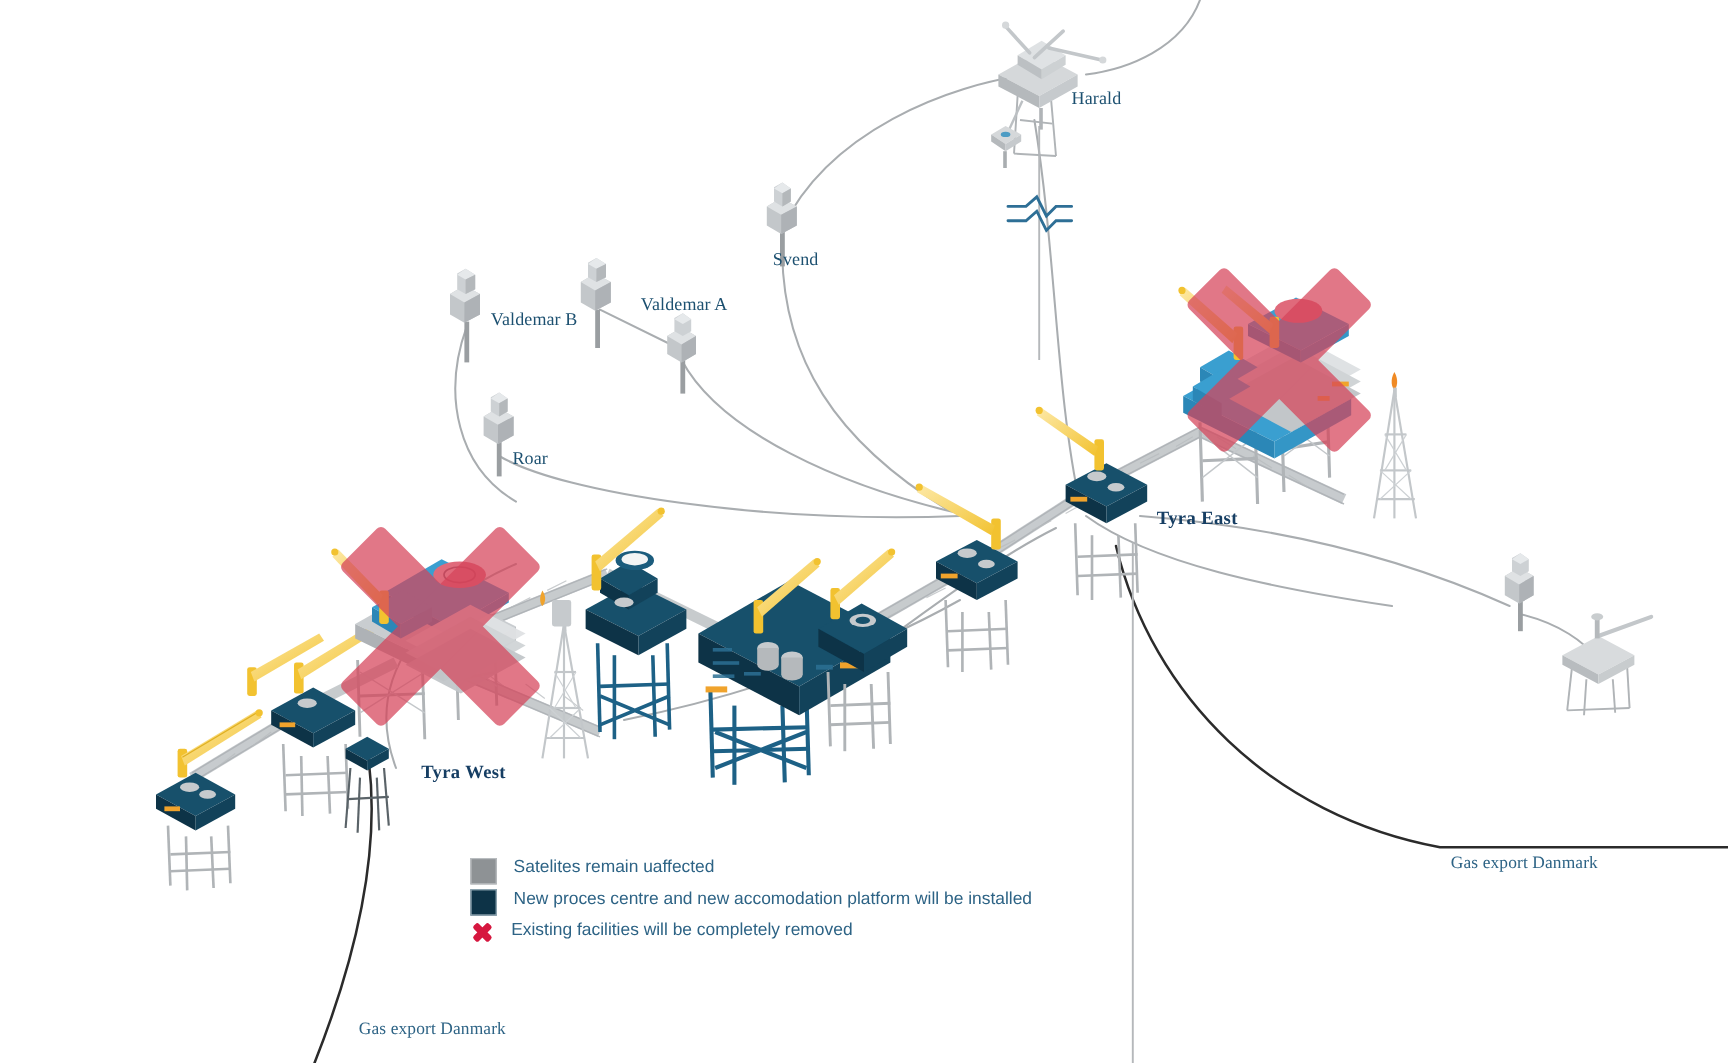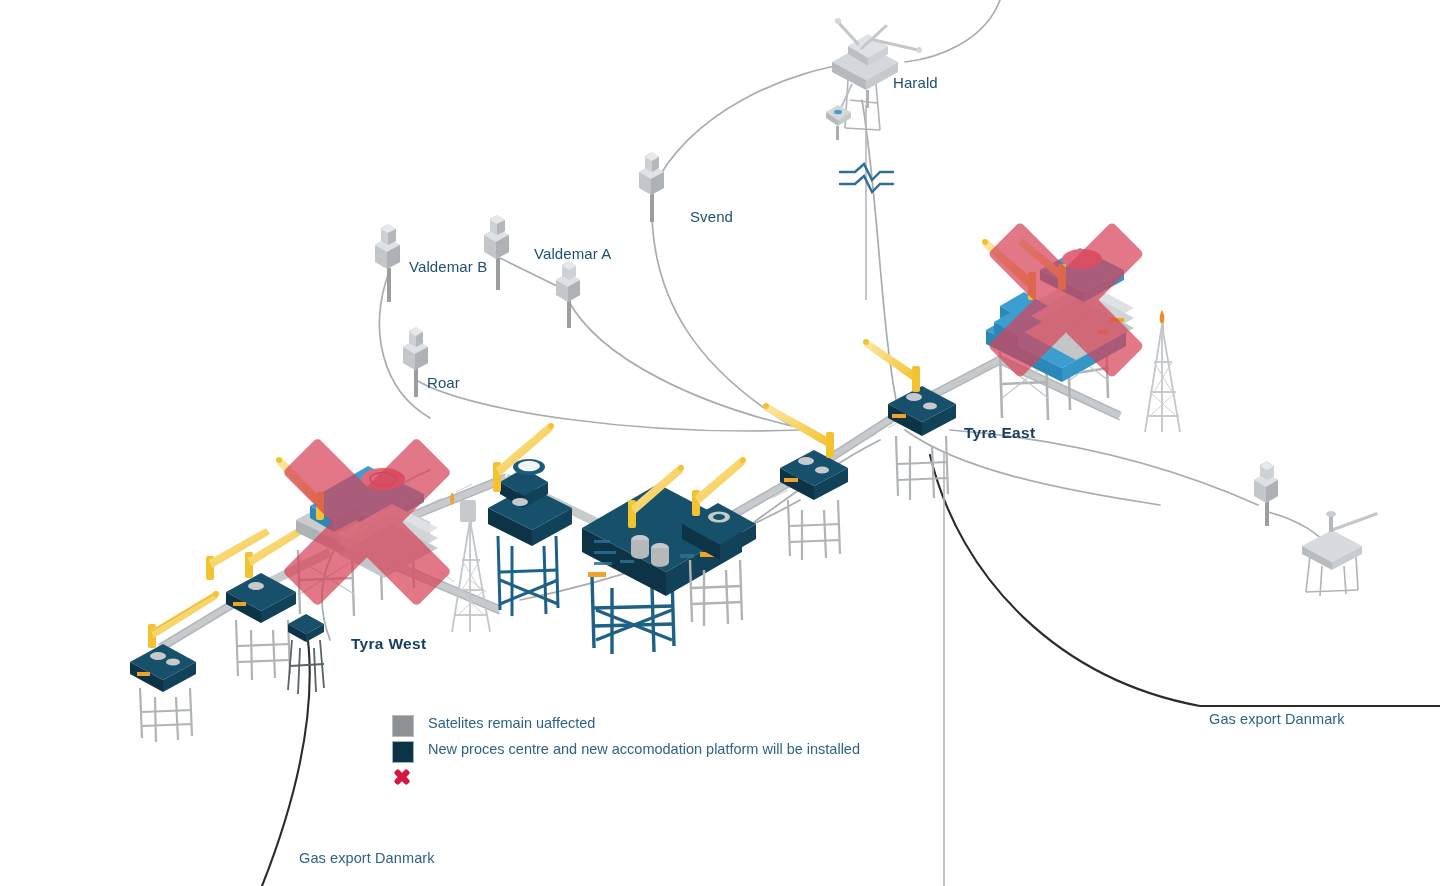--- a/index.html
+++ b/index.html
@@ -23,21 +23,21 @@
   }
   #scene {
     position: absolute;
     inset: 0;
     width: 1440px;
     height: 886px;
   }
   .lbl {
     position: absolute;
     color: #1c5070;
-    font-family: Liberation Sans, sans-serif;
+    font-family: Liberation Serif, serif;
     font-size: 15px;
     line-height: 1.25;
     white-space: nowrap;
     letter-spacing: 0.1px;
   }
   .lbl.bold {
     font-weight: bold;
     color: #163e63;
     font-size: 15.5px;
     letter-spacing: 0.3px;
@@ -613,21 +613,21 @@
     <g opacity="0.72">
       <g transform="translate(1066,300) rotate(45)">
         <rect x="-88" y="-23" width="176" height="46" rx="5" fill="#d6445a"></rect>
         <rect x="-23" y="-88" width="46" height="176" rx="5" fill="#d6445a"></rect>
       </g>
     </g>
 
   </svg>
 
   <div class="lbl" style="left:893px; top:74px;">Harald</div>
-  <div class="lbl" style="left:690px; top:208px;">Svend</div>
+  <div class="lbl" style="left:644px; top:208px;">Svend</div>
   <div class="lbl" style="left:534px; top:245px;">Valdemar A</div>
   <div class="lbl" style="left:409px; top:258px;">Valdemar B</div>
   <div class="lbl" style="left:427px; top:374px;">Roar</div>
   <div class="lbl bold" style="left:964px; top:423px;text-align:right;">Tyra East</div>
   <div class="lbl bold" style="left:351px; top:634px;">Tyra West</div>
 
   <div class="lbl export" style="left:1209px; top:710px;">Gas export Danmark</div>
   <div class="lbl export" style="left:299px; top:849px;">Gas export Danmark</div>
 
   <div id="legend">
@@ -648,17 +648,20 @@
 
     <div class="legend-row">
       <div class="legend-swatch sw-x">
         <svg width="20" height="20" viewBox="0 0 20 20" xmlns="http://www.w3.org/2000/svg">
           <g transform="translate(10,10) rotate(45)" fill="#d6173f">
             <rect x="-9" y="-3" width="18" height="6" rx="2"></rect>
             <rect x="-3" y="-9" width="6" height="18" rx="2"></rect>
           </g>
         </svg>
       </div>
+      <div class="legend-text">
+        <div>Existing facilities will be completely removed</div>
+      </div>
     </div>
 
   </div>
 
 </div>
 
 </body></html>

